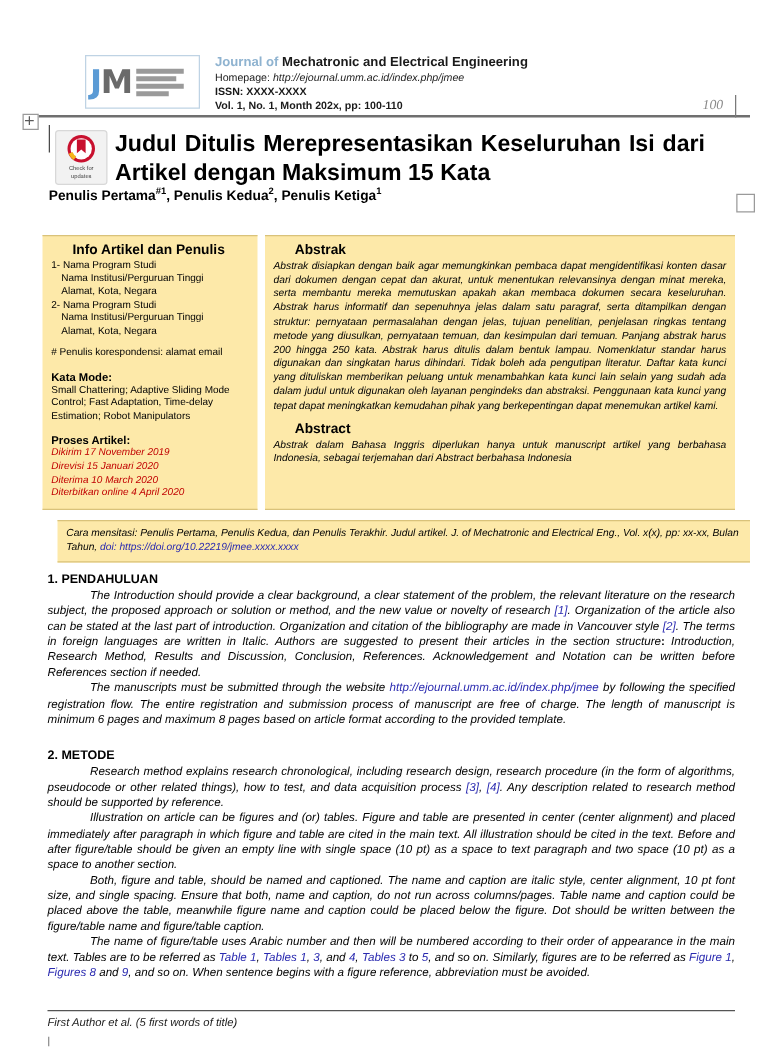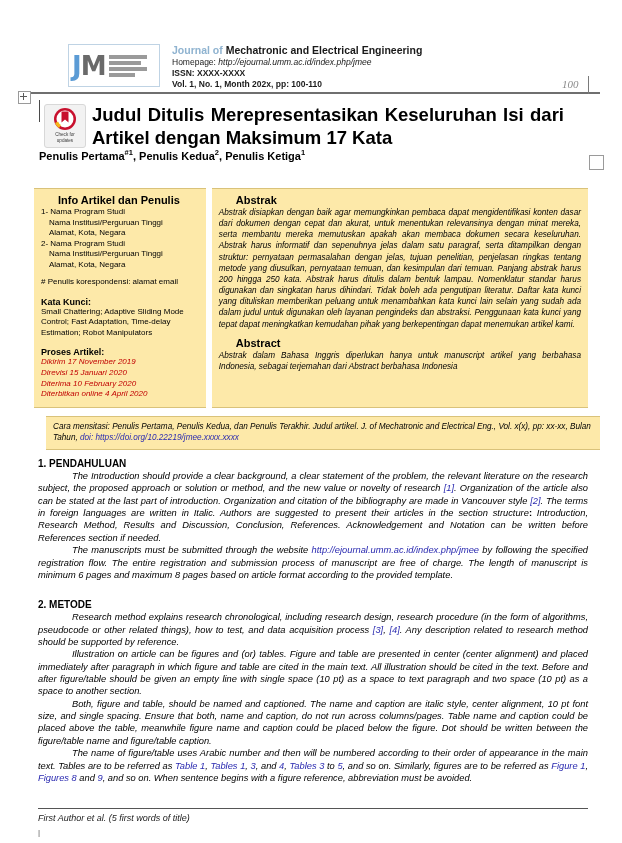--- a/index.html
+++ b/index.html
@@ -346,47 +346,47 @@
         <path d="M8.5 4.5 h7 v11 l-3.5 -3 l-3.5 3 z" fill="#c8102e"></path>
         <path d="M2 16 a10 10 0 0 0 4 5 l2 -3 a7 7 0 0 1 -3 -3.5 z" fill="#f5b51a"></path>
       </svg>
     </div>
     <div class="cm-label">
       <div>Check for</div>
       <div>updates</div>
     </div>
   </div>
 
-  <div class="article-title">Judul Ditulis Merepresentasikan Keseluruhan Isi dari Artikel dengan Maksimum 17 Kata</div>
+  <div class="article-title">Judul Ditulis Merepresentasikan Keseluruhan Isi dari Artikel dengan Maksimum 15 Kata</div>
 
   <div class="authors">Penulis Pertama<sup>#1</sup>, Penulis Kedua<sup>2</sup>, Penulis Ketiga<sup>1</sup></div>
 
   <div class="boxes">
 
     <div class="box box-info">
       <div class="box-h">Info Artikel dan Penulis</div>
       <div>
           <div class="box-line">1- Nama Program Studi</div>
           <div class="box-line indent">Nama Institusi/Perguruan Tinggi</div>
           <div class="box-line indent">Alamat, Kota, Negara</div>
           <div class="box-line">2- Nama Program Studi</div>
           <div class="box-line indent">Nama Institusi/Perguruan Tinggi</div>
           <div class="box-line indent">Alamat, Kota, Negara</div>
         </div>
       <div class="box-gap"></div>
       <div class="box-line"># Penulis korespondensi: alamat email</div>
       <div class="box-gap"></div>
-      <div class="sec-label">Kata Kunci:</div>
+      <div class="sec-label">Kata Mode:</div>
       <div class="box-line">Small Chattering; Adaptive Sliding Mode Control; Fast Adaptation, Time-delay Estimation; Robot Manipulators</div>
       <div class="box-gap"></div>
       <div class="sec-label">Proses Artikel:</div>
       <div>
           <div class="red">Dikirim 17 November 2019</div>
           <div class="red">Direvisi 15 Januari 2020</div>
-          <div class="red">Diterima 10 February 2020</div>
+          <div class="red">Diterima 10 March 2020</div>
           <div class="red">Diterbitkan online 4 April 2020</div>
         </div>
     </div>
 
     <div class="box box-abstract">
       <div class="box-h">Abstrak</div>
       <p class="abstract-p">Abstrak disiapkan dengan baik agar memungkinkan pembaca dapat mengidentifikasi konten dasar dari dokumen dengan cepat dan akurat, untuk menentukan relevansinya dengan minat mereka, serta membantu mereka memutuskan apakah akan membaca dokumen secara keseluruhan. Abstrak harus informatif dan sepenuhnya jelas dalam satu paragraf, serta ditampilkan dengan struktur: pernyataan permasalahan dengan jelas, tujuan penelitian, penjelasan ringkas tentang metode yang diusulkan, pernyataan temuan, dan kesimpulan dari temuan. Panjang abstrak harus 200 hingga 250 kata. Abstrak harus ditulis dalam bentuk lampau. Nomenklatur standar harus digunakan dan singkatan harus dihindari. Tidak boleh ada pengutipan literatur. Daftar kata kunci yang dituliskan memberikan peluang untuk menambahkan kata kunci lain selain yang sudah ada dalam judul untuk digunakan oleh layanan pengindeks dan abstraksi. Penggunaan kata kunci yang tepat dapat meningkatkan kemudahan pihak yang berkepentingan dapat menemukan artikel kami.</p>
       <div class="box-h sub">Abstract</div>
       <p class="abstract-p">Abstrak dalam Bahasa Inggris diperlukan hanya untuk manuscript artikel yang berbahasa Indonesia, sebagai terjemahan dari Abstract berbahasa Indonesia</p>
     </div>

